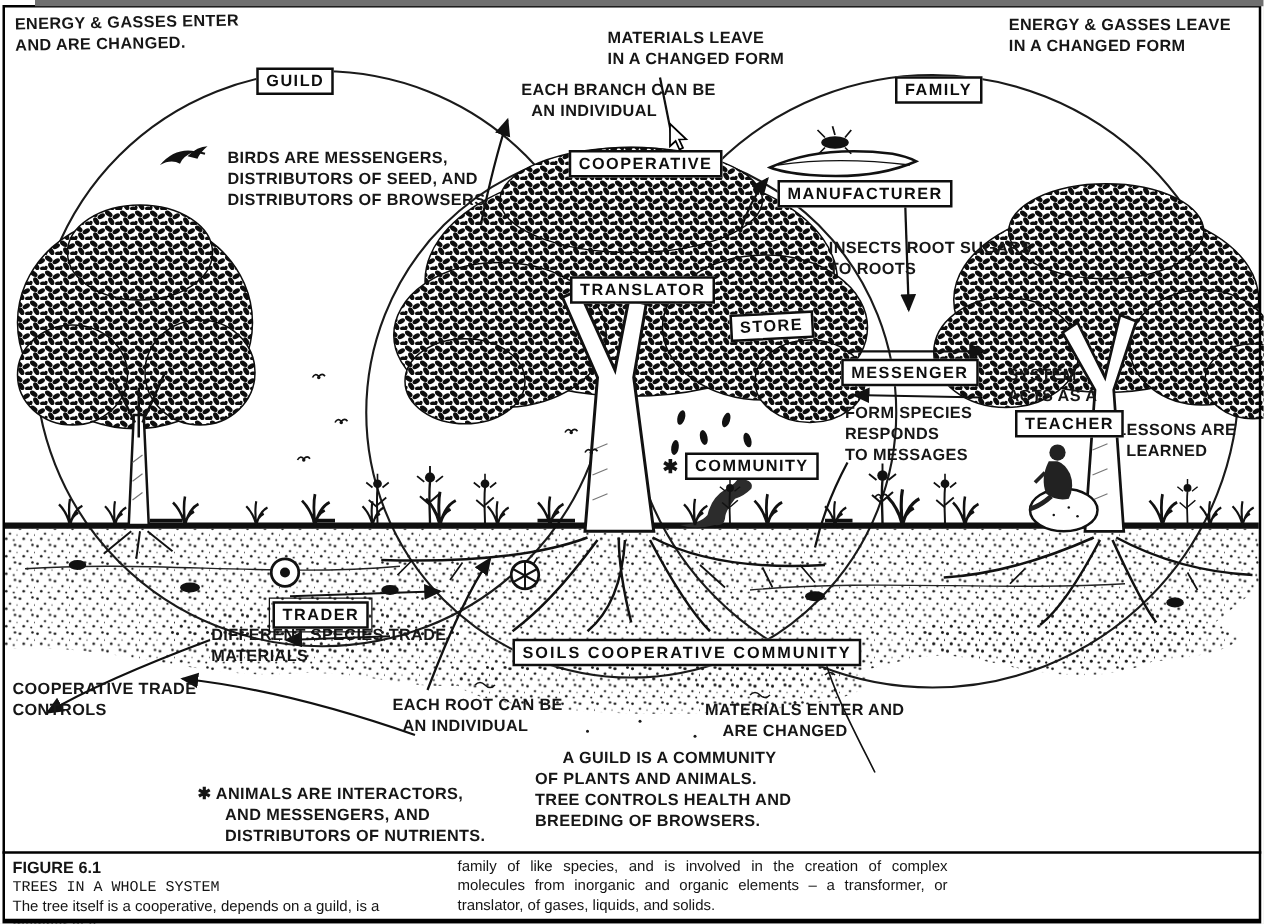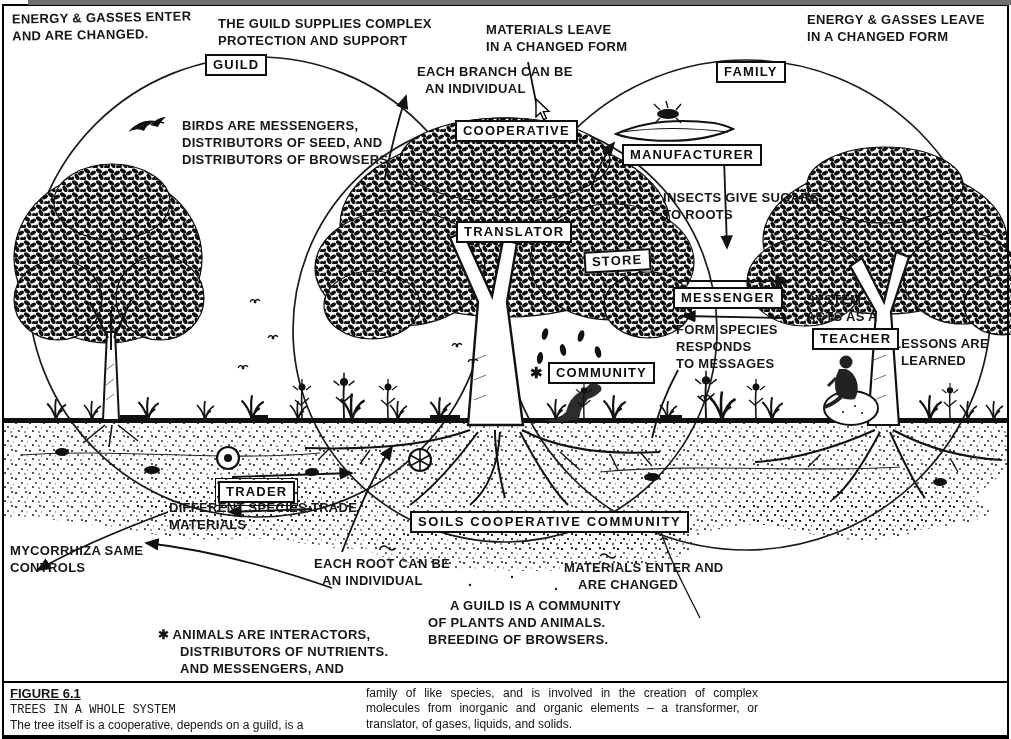--- a/index.html
+++ b/index.html
@@ -13,21 +13,21 @@
   .ann .ln{white-space:nowrap;}
   .ann .ind1{margin-left:8px;} .ann .ind2{margin-left:22px;} .ann .ind3{margin-left:14px;}
   .tilt1{transform:rotate(-1deg);}
   .lblbox{position:absolute;z-index:4;background:#fff;border:2px solid #0e0e0e;padding:1px 6px 2px 6px;
           font-size:13px;font-weight:700;letter-spacing:1.2px;white-space:nowrap;color:#0e0e0e;}
   .dbl{outline:1.5px solid #0e0e0e;outline-offset:2px;}
   .mark{position:absolute;z-index:4;font-size:15px;font-weight:700;}
   .caption{position:absolute;left:10px;top:686px;width:988px;display:flex;gap:16px;z-index:6;
            font-size:12px;line-height:1.28;color:#141414;}
   .cap-left{width:340px;} .cap-right{width:392px;text-align:justify;}
-  .cap-fig{font-weight:700;font-size:13px;text-decoration:underline;}
+  .cap-fig{font-weight:700;font-size:13px;}
   .cap-title{font-weight:400;font-family:Liberation Mono, monospace;}
   .cap-body{font-weight:400;}
   #cursor{position:absolute;left:534px;top:98px;z-index:9;}
 </style>
 </head>
 <body>
 
 <div id="stage">
 
   <svg class="draw" width="1011" height="739" viewBox="0 0 1011 739">
@@ -257,83 +257,80 @@
   <div class="lblbox" style="left:812px;top:328px">TEACHER</div>
   <div class="lblbox" style="left:548px;top:362px">COMMUNITY</div>
   <span class="mark" style="left:530px;top:364px">✱</span>
   <div class="lblbox dbl" style="left:218px;top:481px">TRADER</div>
   <div class="lblbox" style="left:410px;top:511px;letter-spacing:1.6px">SOILS COOPERATIVE COMMUNITY</div>
 
   <div class="ann tilt1" style="left:12px;top:10px">
     <div class="ln">ENERGY &amp; GASSES ENTER</div>
     <div class="ln">AND ARE CHANGED.</div>
   </div>
-  <div class="ann" style="left:218px;top:16px">
-    <div class="ln">THE GUILD SUPPLIES COMPLEX</div>
-    <div class="ln">PROTECTION AND SUPPORT</div>
-  </div>
   <div class="ann" style="left:486px;top:22px">
     <div class="ln">MATERIALS LEAVE</div>
     <div class="ln">IN A CHANGED FORM</div>
   </div>
   <div class="ann" style="left:807px;top:12px">
     <div class="ln">ENERGY &amp; GASSES LEAVE</div>
     <div class="ln">IN A CHANGED FORM</div>
   </div>
   <div class="ann" style="left:417px;top:64px">
     <div class="ln">EACH BRANCH CAN BE</div>
     <div class="ln ind1">AN INDIVIDUAL</div>
   </div>
   <div class="ann" style="left:182px;top:118px">
     <div class="ln">BIRDS ARE MESSENGERS,</div>
     <div class="ln">DISTRIBUTORS OF SEED, AND</div>
     <div class="ln">DISTRIBUTORS OF BROWSERS</div>
   </div>
   <div class="ann" style="left:663px;top:190px">
-    <div class="ln">INSECTS GIVE SUGARS</div>
+    <div class="ln">INSECTS ROOT SUGARS</div>
     <div class="ln">TO ROOTS</div>
   </div>
   <div class="ann" style="left:806px;top:292px">
     <div class="ln">SYSTEM</div>
     <div class="ln">ACTS AS A</div>
   </div>
   <div class="ann" style="left:893px;top:336px">
     <div class="ln">LESSONS ARE</div>
     <div class="ln ind1">LEARNED</div>
   </div>
   <div class="ann" style="left:676px;top:322px">
     <div class="ln">FORM SPECIES</div>
     <div class="ln">RESPONDS</div>
     <div class="ln">TO MESSAGES</div>
   </div>
   <div class="ann" style="left:169px;top:500px">
     <div class="ln">DIFFERENT SPECIES TRADE</div>
     <div class="ln">MATERIALS</div>
   </div>
   <div class="ann" style="left:10px;top:543px">
-    <div class="ln">MYCORRHIZA SAME</div>
+    <div class="ln">COOPERATIVE TRADE</div>
     <div class="ln">CONTROLS</div>
   </div>
   <div class="ann" style="left:314px;top:556px">
     <div class="ln">EACH ROOT CAN BE</div>
     <div class="ln ind1">AN INDIVIDUAL</div>
   </div>
   <div class="ann" style="left:564px;top:560px">
     <div class="ln">MATERIALS ENTER AND</div>
     <div class="ln ind3">ARE CHANGED</div>
   </div>
   <div class="ann" style="left:428px;top:598px">
     <div class="ln ind2">A GUILD IS A COMMUNITY</div>
     <div class="ln">OF PLANTS AND ANIMALS.</div>
+    <div class="ln">TREE CONTROLS HEALTH AND</div>
     <div class="ln">BREEDING OF BROWSERS.</div>
   </div>
   <div class="ann" style="left:158px;top:627px">
     <div class="ln">✱ ANIMALS ARE INTERACTORS,</div>
+    <div class="ln ind2">AND MESSENGERS, AND</div>
     <div class="ln ind2">DISTRIBUTORS OF NUTRIENTS.</div>
-    <div class="ln ind2">AND MESSENGERS, AND</div>
   </div>
 
   <div class="caption">
     <div class="cap-left">
       <div class="cap-fig">FIGURE 6.1</div>
       <div class="cap-title">TREES IN A WHOLE SYSTEM</div>
       <div class="cap-body">The tree itself is a cooperative, depends on a guild, is a member of a</div>
     </div>
     <div class="cap-right cap-body">family of like species, and is involved in the creation of complex molecules from inorganic and organic elements – a transformer, or translator, of gases, liquids, and solids.</div>
   </div>

